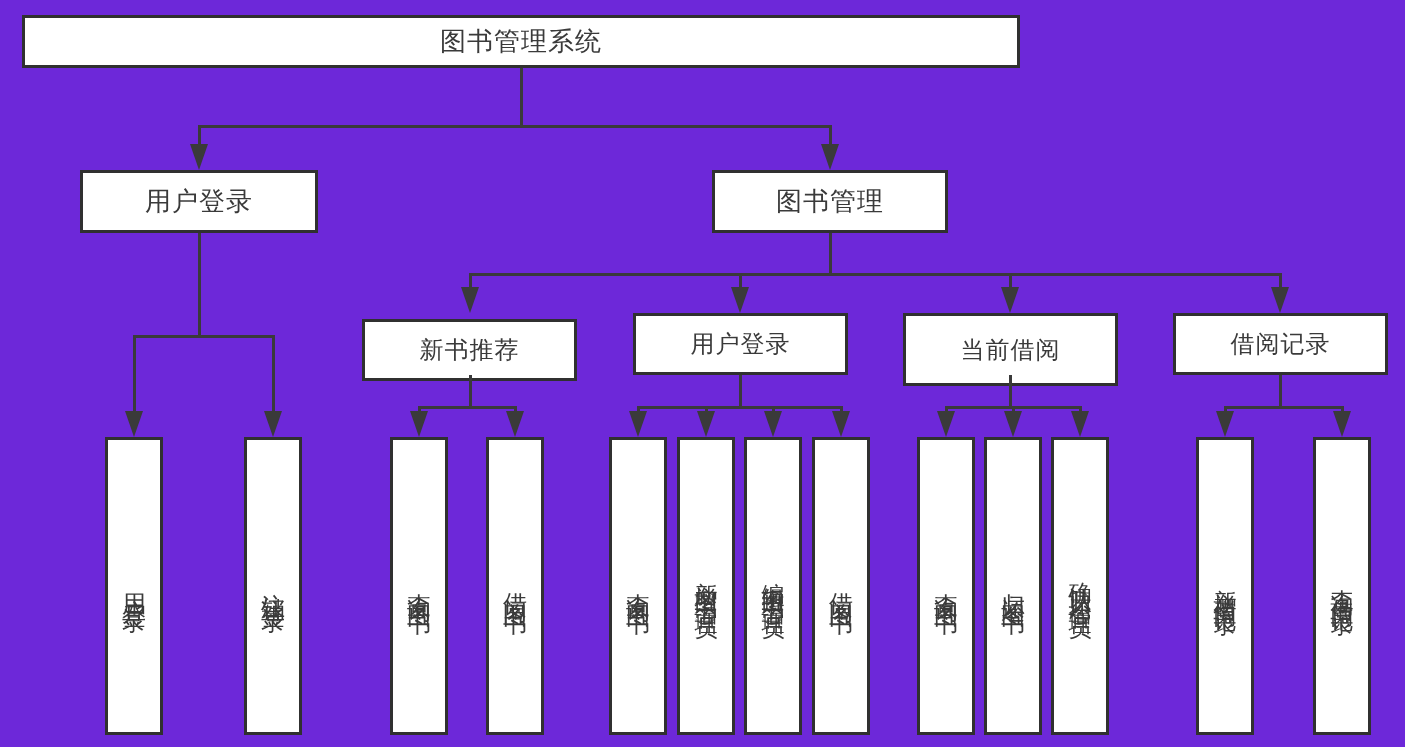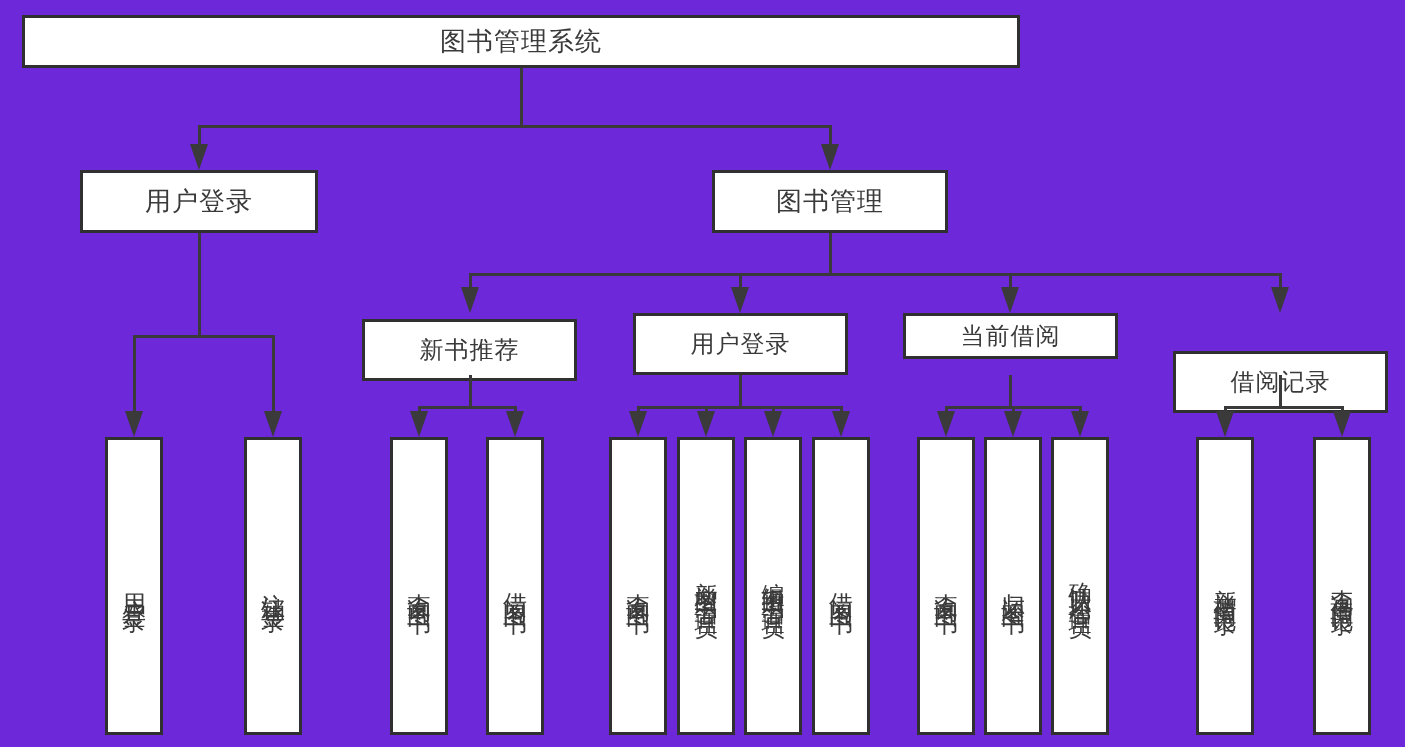--- a/index.html
+++ b/index.html
@@ -69,22 +69,22 @@
 
 <div id="stage">
 
   <div class="box h" style="left:22px; top:15px; width:998px; height:53px;">图书管理系统</div>
 
   <div class="box h" style="left:80px; top:170px; width:238px; height:63px;">用户登录</div>
   <div class="box h" style="left:712px; top:170px; width:236px; height:63px;">图书管理</div>
 
   <div class="box h" style="left:362px; top:313px; width:215px; height:62px; font-size:24px;margin-top:6px;">新书推荐</div>
   <div class="box h" style="left:633px; top:313px; width:215px; height:62px; font-size:24px;">用户登录</div>
-  <div class="box h" style="left:903px; top:313px; width:215px; height:46px; font-size:24px;">当前借阅</div>
-  <div class="box h" style="left:1173px; top:313px; width:215px; height:62px; font-size:24px;margin-top:38px;">借阅记录</div>
+  <div class="box h" style="left:903px; top:313px; width:215px; height:73px; font-size:24px;">当前借阅</div>
+  <div class="box h" style="left:1173px; top:313px; width:215px; height:62px; font-size:24px;">借阅记录</div>
 
   <div class="box v" style="left:105px; top:437px;">
     <span class="vtext">用户登录</span>
   </div>
   <div class="box v" style="left:244px; top:437px;">
     <span class="vtext">注销登录</span>
   </div>
 
   <div class="box v" style="left:390px; top:437px;">
     <span class="vtext">查询图书</span>

